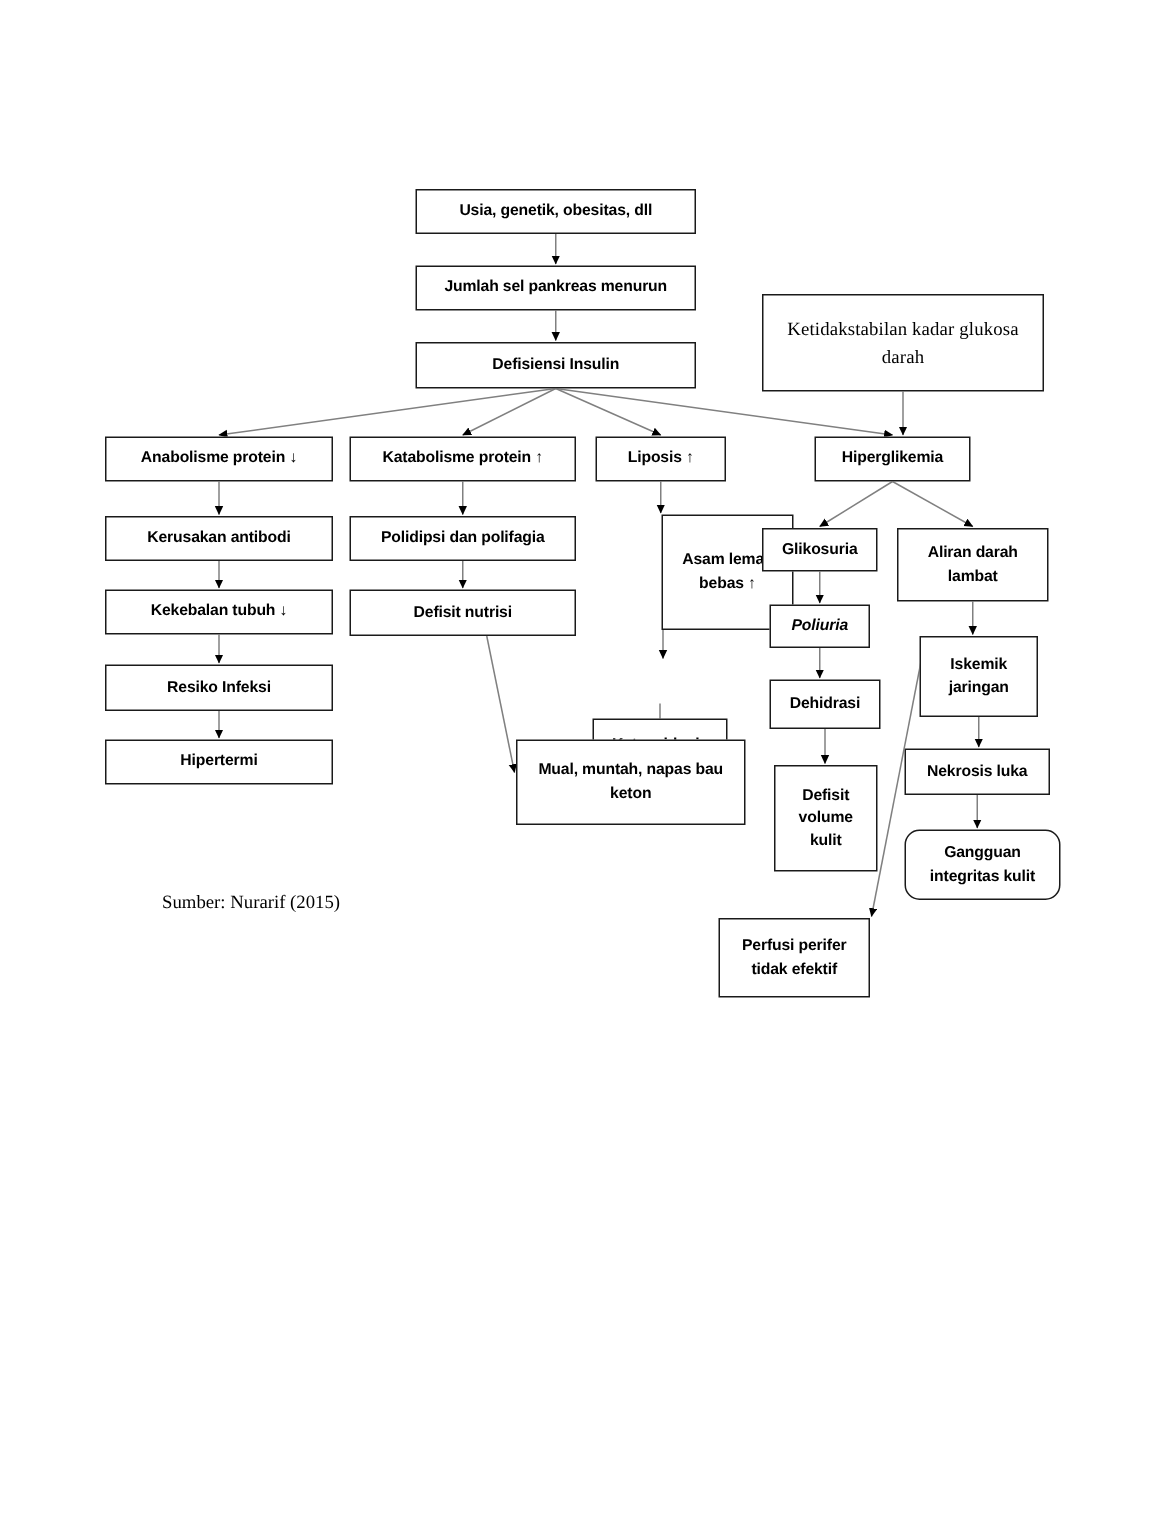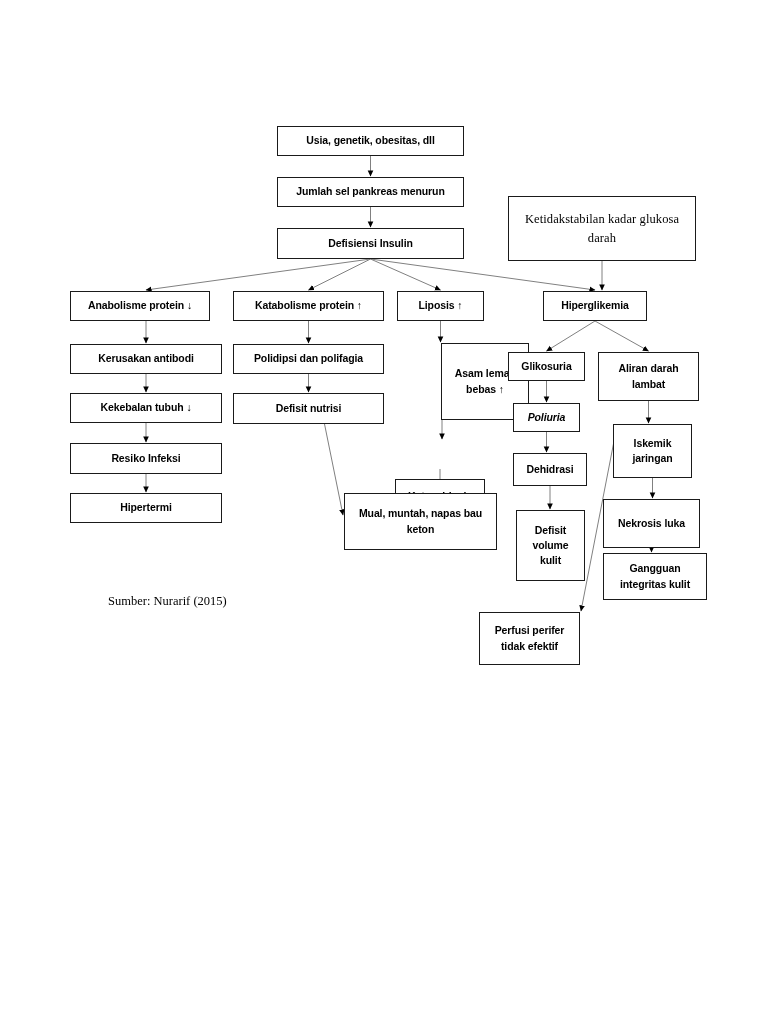--- a/index.html
+++ b/index.html
@@ -107,21 +107,21 @@
       </div>
       <div class="node" style="left: 277px; top: 177px; width: 187px; height: 30px;">
         <span>Jumlah sel pankreas menurun</span>
       </div>
       <div class="node" style="left: 277px; top: 228px; width: 187px; height: 31px;">
         <span>Defisiensi Insulin</span>
       </div>
       <div class="node serif" style="left: 508px; top: 196px; width: 188px; height: 65px;">
         <span>Ketidakstabilan kadar glukosa darah</span>
       </div>
-      <div class="node" style="left: 70px; top: 291px; width: 140px; height: 30px;">
+      <div class="node" style="left: 70px; top: 291px; width: 152px; height: 30px;">
         <span>Anabolisme protein ↓</span>
       </div>
       <div class="node" style="left: 233px; top: 291px; width: 151px; height: 30px;">
         <span>Katabolisme protein ↑</span>
       </div>
       <div class="node" style="left: 397px; top: 291px; width: 87px; height: 30px;">
         <span>Liposis ↑</span>
       </div>
       <div class="node" style="left: 543px; top: 291px; width: 104px; height: 30px;">
         <span>Hiperglikemia</span>
@@ -164,24 +164,24 @@
       </div>
       <div class="node" style="left: 513px; top: 453px; width: 74px; height: 33px;">
         <span>Dehidrasi</span>
       </div>
       <div class="node" style="left: 516px; top: 510px; width: 69px; height: 71px;">
         <span>Defisit volume kulit</span>
       </div>
       <div class="node" style="left: 613px; top: 424px; width: 79px; height: 54px;">
         <span>Iskemik jaringan</span>
       </div>
-      <div class="node" style="left: 603px; top: 499px; width: 97px; height: 49px;">
+      <div class="node" style="left: 603px; top: 499px; width: 97px; height: 31px;">
         <span>Nekrosis luka</span>
       </div>
-      <div class="node" style="left: 603px; top: 553px; width: 104px; height: 47px;">
+      <div class="node" style="left: 603px; top: 553px; width: 104px; height: 47px; border-radius: 10px;">
         <span>Gangguan integritas kulit</span>
       </div>
       <div class="node" style="left: 479px; top: 612px; width: 101px; height: 53px;">
         <span>Perfusi perifer tidak efektif</span>
       </div>
     </div>
 
   <div class="caption" style="left: 108px; top: 594px;">Sumber: Nurarif (2015)</div>
 
 </div>

